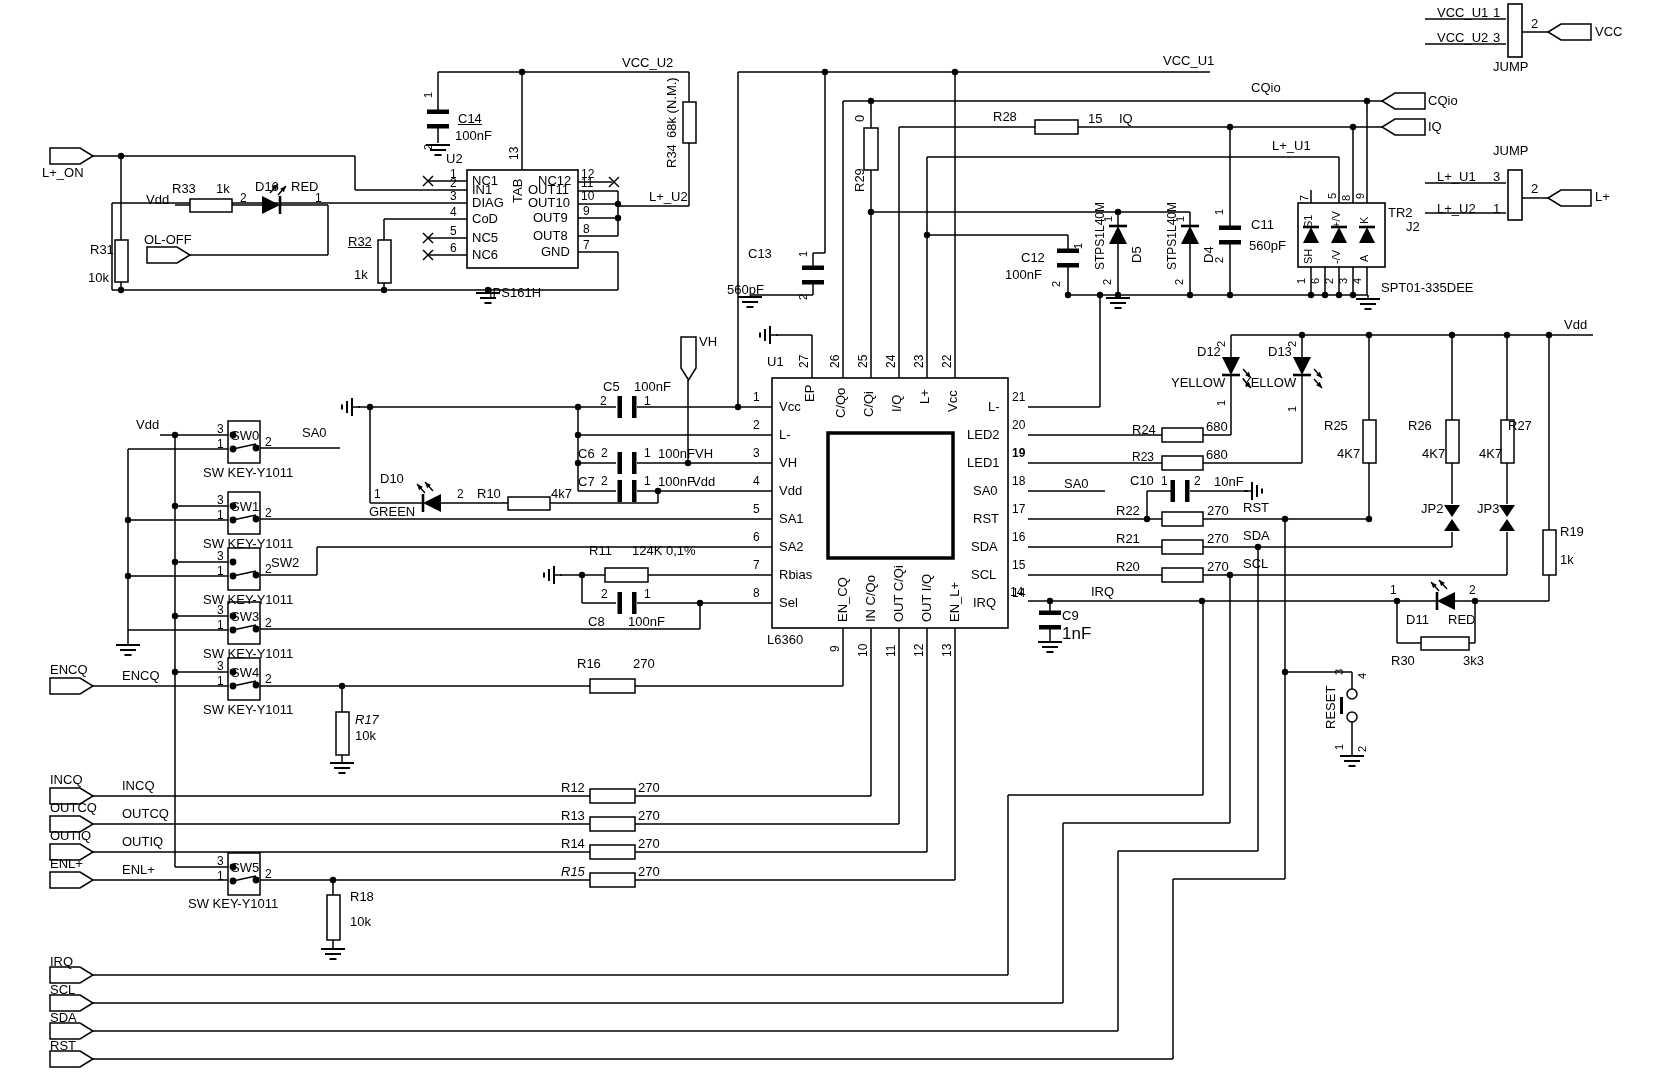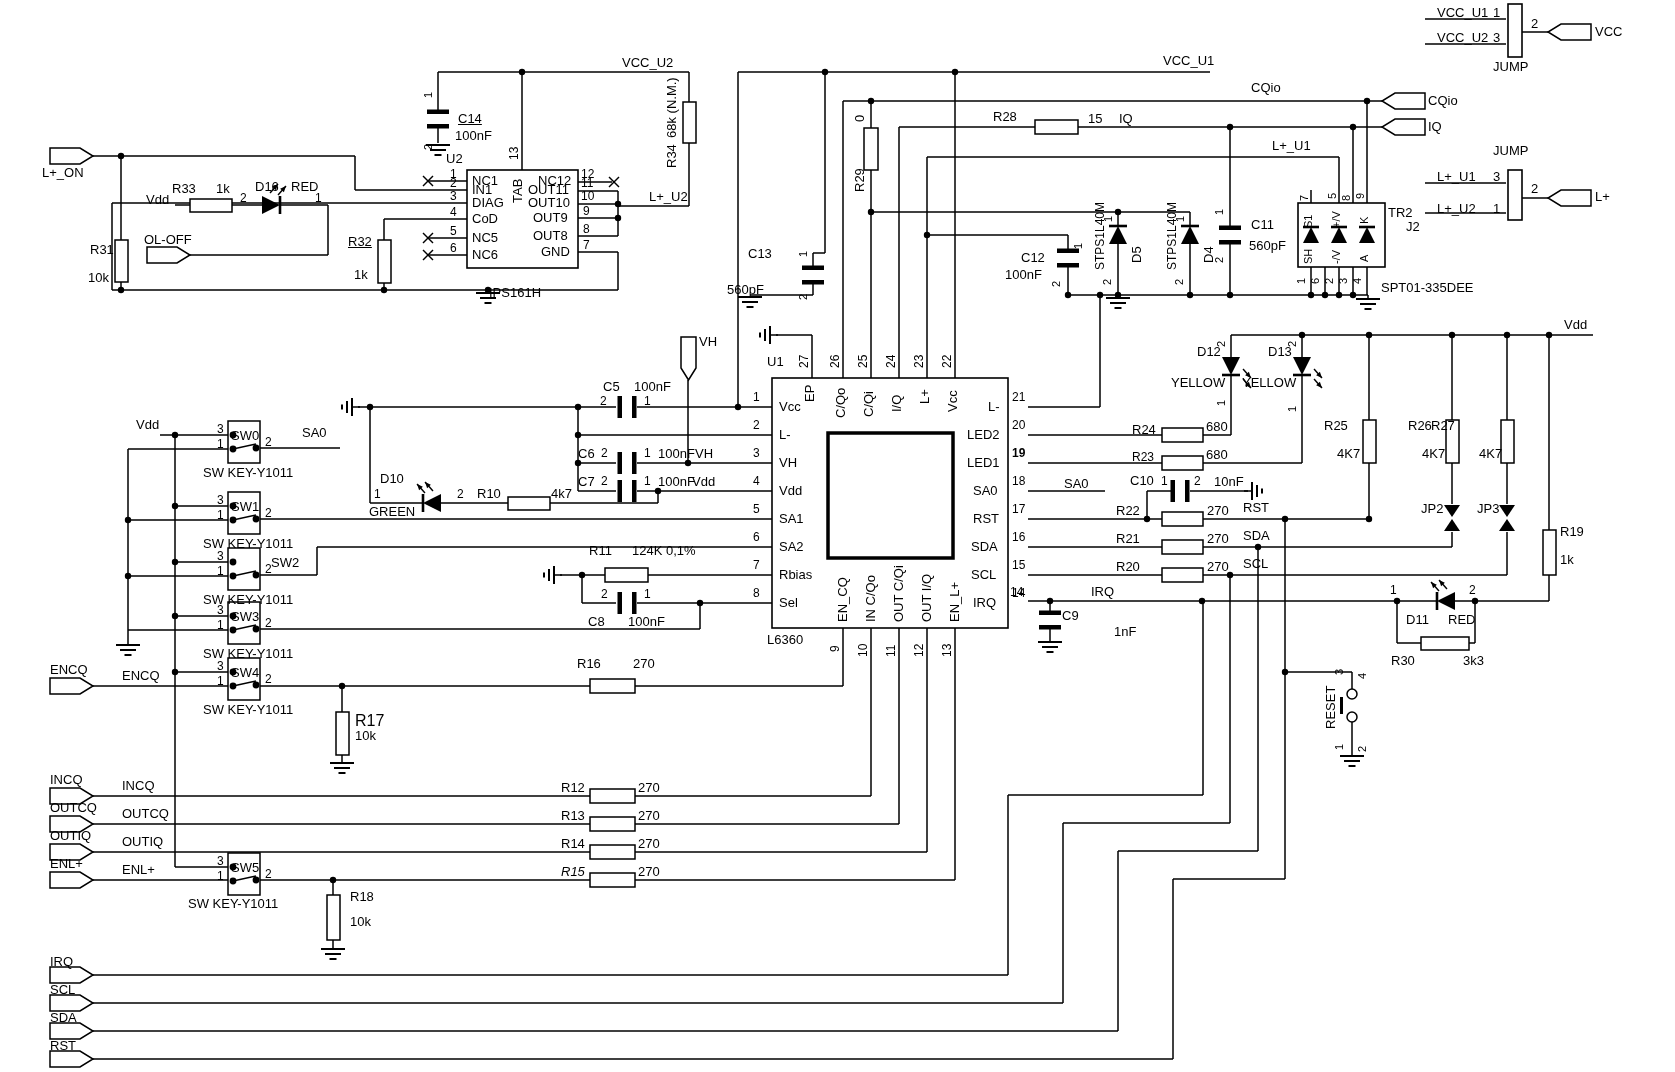--- a/index.html
+++ b/index.html
@@ -691,21 +691,21 @@
       <div class="lbl" style="left: 203px; top: 647px; font-size: 13px;">SW KEY-Y1011</div>
       <div class="lbl" style="left: 217px; top: 660px; font-size: 12px;">3</div>
       <div class="lbl" style="left: 217px; top: 675px; font-size: 12px;">1</div>
       <div class="lbl" style="left: 231px; top: 666px; font-size: 13px;">SW4</div>
       <div class="lbl" style="left: 265px; top: 673px; font-size: 12px;">2</div>
       <div class="lbl" style="left: 203px; top: 703px; font-size: 13px;">SW KEY-Y1011</div>
       <div class="lbl" style="left: 50px; top: 663px; font-size: 13px;">ENCQ</div>
       <div class="lbl" style="left: 122px; top: 669px; font-size: 13px;">ENCQ</div>
       <div class="lbl" style="left: 577px; top: 657px; font-size: 13px;">R16</div>
       <div class="lbl" style="left: 633px; top: 657px; font-size: 13px;">270</div>
-      <div class="lbl" style="left: 355px; top: 713px; font-size: 16px;">R17</div>
+      <div class="lbl" style="left: 355px; top: 713px; font-size: 13px; font-style: italic;">R17</div>
       <div class="lbl" style="left: 355px; top: 729px; font-size: 13px;">10k</div>
       <div class="lbl" style="left: 50px; top: 773px; font-size: 13px;">INCQ</div>
       <div class="lbl" style="left: 122px; top: 779px; font-size: 13px;">INCQ</div>
       <div class="lbl" style="left: 50px; top: 801px; font-size: 13px;">OUTCQ</div>
       <div class="lbl" style="left: 122px; top: 807px; font-size: 13px;">OUTCQ</div>
       <div class="lbl" style="left: 50px; top: 829px; font-size: 13px;">OUTIQ</div>
       <div class="lbl" style="left: 122px; top: 835px; font-size: 13px;">OUTIQ</div>
       <div class="lbl" style="left: 50px; top: 857px; font-size: 13px;">ENL+</div>
       <div class="lbl" style="left: 122px; top: 863px; font-size: 13px;">ENL+</div>
       <div class="lbl" style="left: 561px; top: 781px; font-size: 13px;">R12</div>
@@ -749,26 +749,26 @@
       <div class="lbl" style="left: 1243px; top: 501px; font-size: 13px;">RST</div>
       <div class="lbl" style="left: 1116px; top: 532px; font-size: 13px;">R21</div>
       <div class="lbl" style="left: 1207px; top: 532px; font-size: 13px;">270</div>
       <div class="lbl" style="left: 1243px; top: 529px; font-size: 13px;">SDA</div>
       <div class="lbl" style="left: 1116px; top: 560px; font-size: 13px;">R20</div>
       <div class="lbl" style="left: 1207px; top: 560px; font-size: 13px;">270</div>
       <div class="lbl" style="left: 1243px; top: 557px; font-size: 13px;">SCL</div>
       <div class="lbl" style="left: 1010px; top: 586px; font-size: 12px;">14</div>
       <div class="lbl" style="left: 1091px; top: 585px; font-size: 13px;">IRQ</div>
       <div class="lbl" style="left: 1062px; top: 609px; font-size: 13px;">C9</div>
-      <div class="lbl" style="left: 1114px; top: 625px; font-size: 13px;">1nF</div>
+      <div class="lbl" style="left: 1062px; top: 625px; font-size: 17px;">1nF</div>
       <div class="lbl" style="left: 1324px; top: 419px; font-size: 13px;">R25</div>
       <div class="lbl" style="left: 1337px; top: 447px; font-size: 13px;">4K7</div>
       <div class="lbl" style="left: 1408px; top: 419px; font-size: 13px;">R26</div>
       <div class="lbl" style="left: 1422px; top: 447px; font-size: 13px;">4K7</div>
-      <div class="lbl" style="left: 1431px; top: 419px; font-size: 13px;">R27</div>
+      <div class="lbl" style="left: 1508px; top: 419px; font-size: 13px;">R27</div>
       <div class="lbl" style="left: 1479px; top: 447px; font-size: 13px;">4K7</div>
       <div class="lbl" style="left: 1421px; top: 502px; font-size: 13px;">JP2</div>
       <div class="lbl" style="left: 1477px; top: 502px; font-size: 13px;">JP3</div>
       <div class="lbl" style="left: 1560px; top: 525px; font-size: 13px;">R19</div>
       <div class="lbl" style="left: 1560px; top: 553px; font-size: 13px;">1k</div>
       <div class="lbl" style="left: 1390px; top: 584px; font-size: 12px;">1</div>
       <div class="lbl" style="left: 1469px; top: 584px; font-size: 12px;">2</div>
       <div class="lbl" style="left: 1406px; top: 613px; font-size: 13px;">D11</div>
       <div class="lbl" style="left: 1448px; top: 613px; font-size: 13px;">RED</div>
       <div class="lbl" style="left: 1391px; top: 654px; font-size: 13px;">R30</div>

